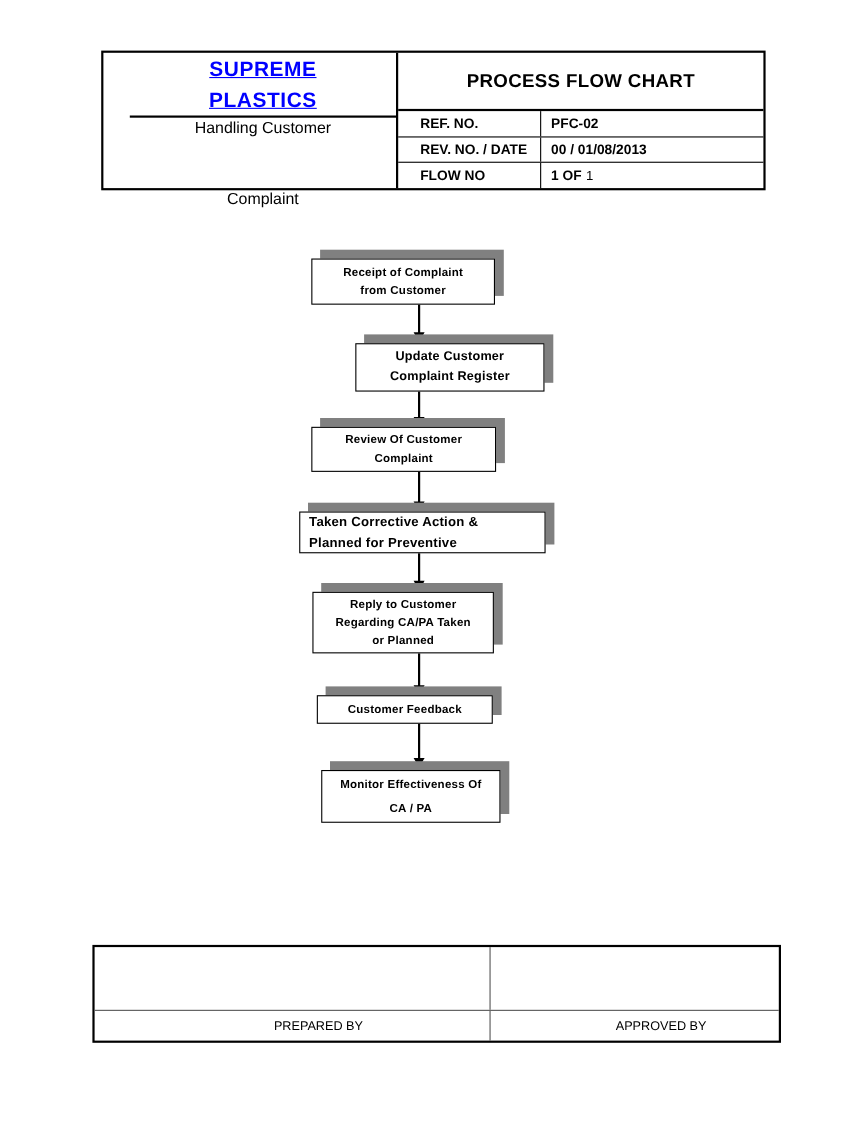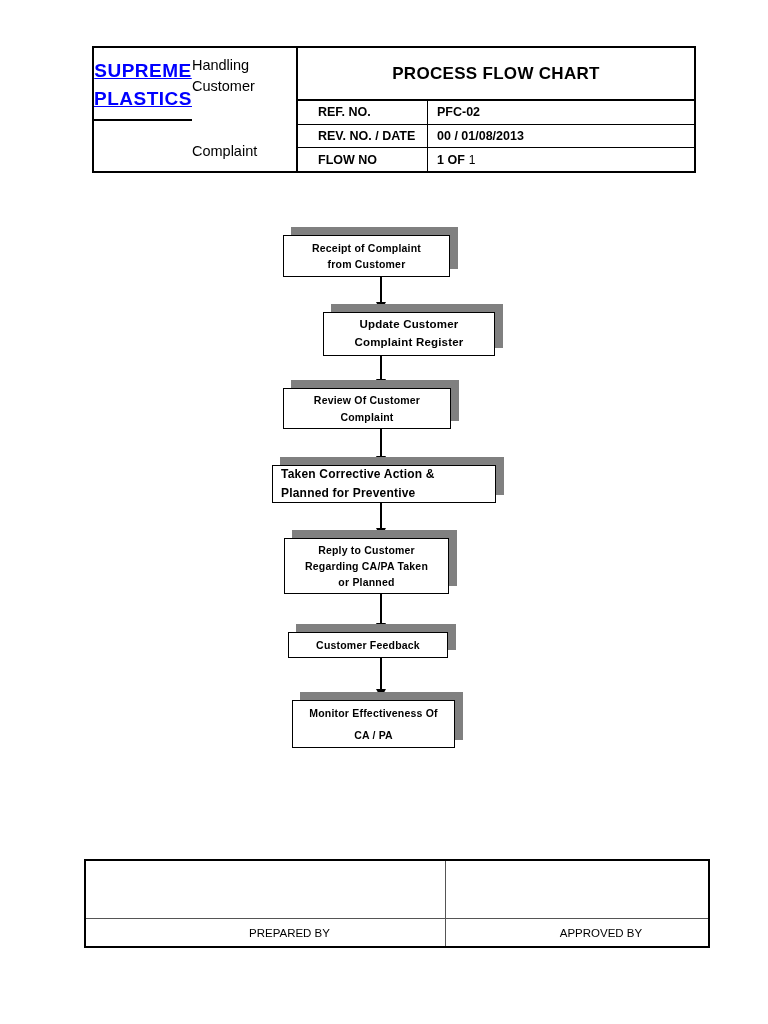--- a/index.html
+++ b/index.html
@@ -21,25 +21,26 @@
     position: absolute;
     left: 92px;
     top: 46px;
     width: 604px;
     height: 127px;
     border: 2px solid #000;
     box-sizing: border-box;
     display: flex;
   }
   .hdr-left {
-    width: 204px;
+    width: 268px;
     box-sizing: border-box;
     border-right: 2px solid #000;
     display: flex;
-    flex-direction: row;
+    flex-direction: column;
+    padding-left: 24px;
   }
   .hdr-logo-cell {
     height: 73px;
     box-sizing: border-box;
     border-bottom: 2px solid #000;
     display: flex;
     flex-direction: column;
     align-items: center;
     justify-content: center;
     padding-top: 2px;
@@ -49,21 +50,21 @@
     font-weight: bold;
     font-size: 19px;
     letter-spacing: 0.5px;
     text-decoration: underline;
     line-height: 1.45;
   }
   .hdr-doc-title {
     flex: 1;
     display: flex;
     flex-direction: column;
-    align-items: flex-start;
+    align-items: center;
     justify-content: center;
     font-size: 14.5px;
     color: #000;
     line-height: 1.45;
     padding-bottom: 2px;
     gap: 43px;
   }
   .hdr-right {
     flex: 1;
     display: flex;

